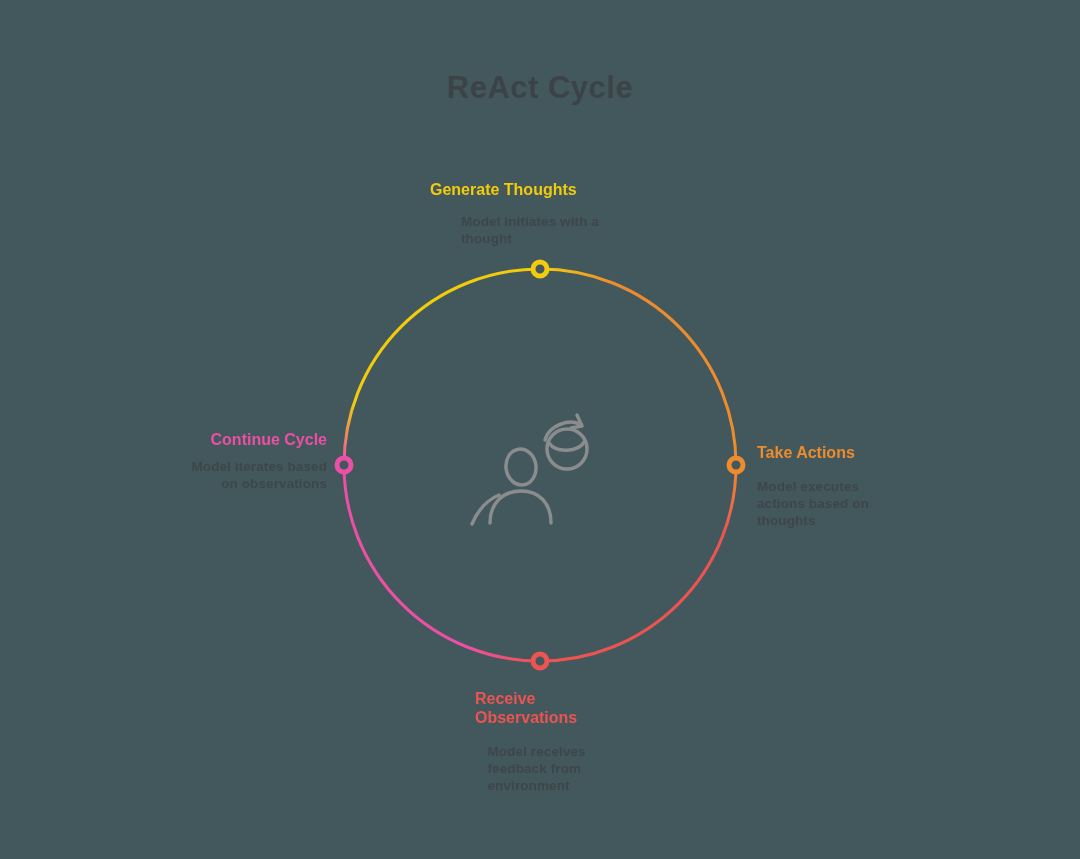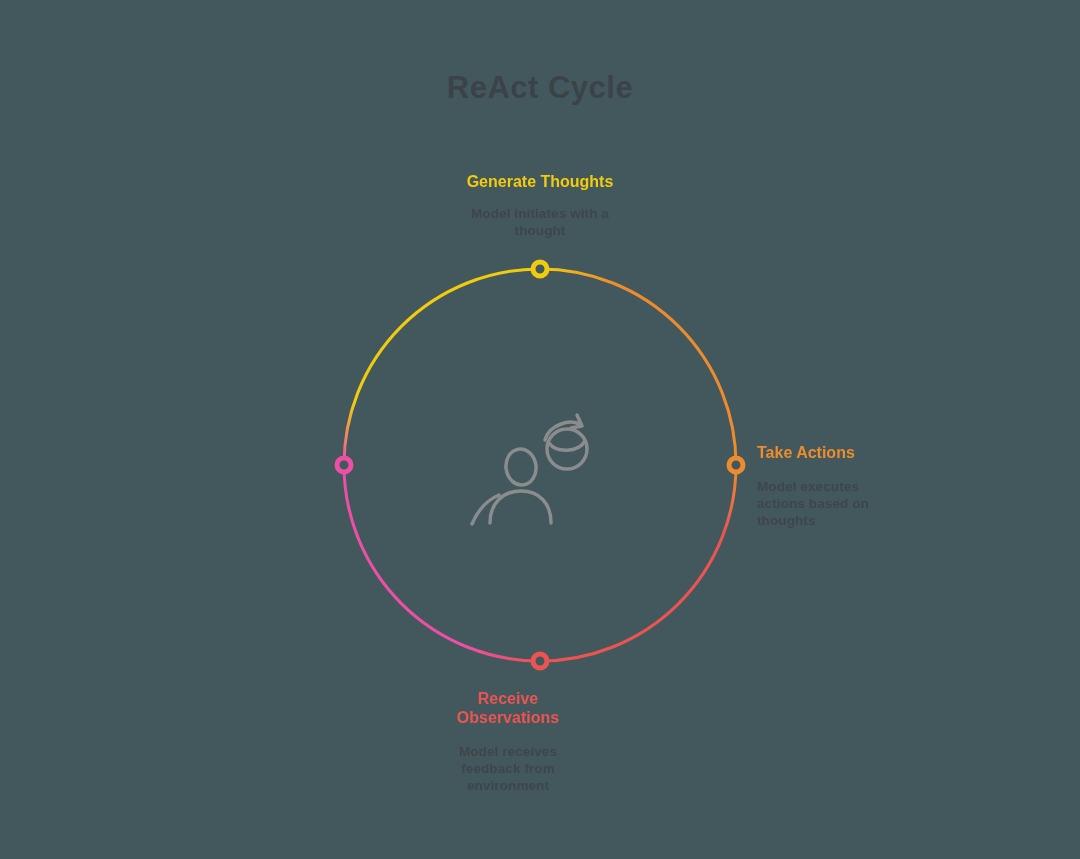--- a/index.html
+++ b/index.html
@@ -25,33 +25,33 @@
   .node-desc {
     font-size: 13.5px; font-weight: 700; color: #3E464B;
     line-height: 1.26; letter-spacing: 0.1px;
   }
   .c-yellow { color: #F2CC0C; }
   .c-orange { color: #EE8C2D; margin-top: 20px; }
   .c-red    { color: #ED5451; }
   .c-pink   { color: #EC4FA5; }
 
   .block-top {
-    left: 540px; top: 172px; width: 220px;
-    transform: translateX(-50%); text-align: center;
+    left: 540px; top: 180px; width: 220px;
+    transform: translateX(-50%); 
   }
   .block-top .node-label { margin-bottom: 14px; }
   .block-top .node-desc { width: 158px; margin: 0 auto; }
 
   .block-right { left: 757px; top: 423px; width: 130px; text-align: left; }
   .block-right .node-label { margin-bottom: 16px; }
   .block-right .node-desc { width: 120px; }
 
   .block-bottom {
-    left: 508px; top: 689px; width: 150px;
-    transform: translateX(-50%); text-align: center;
+    left: 540px; top: 689px; width: 150px;
+    transform: translateX(-50%); 
   }
   .block-bottom .node-label { width: 130px; margin: 0 auto 16px auto; }
   .block-bottom .node-desc { width: 105px; margin: 0 auto; }
 
   .block-left { right: 753px; top: 430px; width: 170px; text-align: right; }
   .block-left .node-label { margin-bottom: 9px; }
   .block-left .node-desc { width: 150px; margin-left: auto; }
 </style>
 </head>
 <body>
@@ -113,14 +113,18 @@
   <div class="node-block block-right">
     <div class="node-label c-orange">Take Actions</div>
     <div class="node-desc">Model executes actions based on thoughts</div>
   </div>
 
   <div class="node-block block-bottom">
     <div class="node-label c-red">Receive Observations</div>
     <div class="node-desc">Model receives feedback from environment</div>
   </div>
 
+  <div class="node-block block-left">
+    <div class="node-label c-pink">Continue Cycle</div>
+    <div class="node-desc">Model iterates based on observations</div>
+  </div>
 
 </div>
 
 </body></html>

